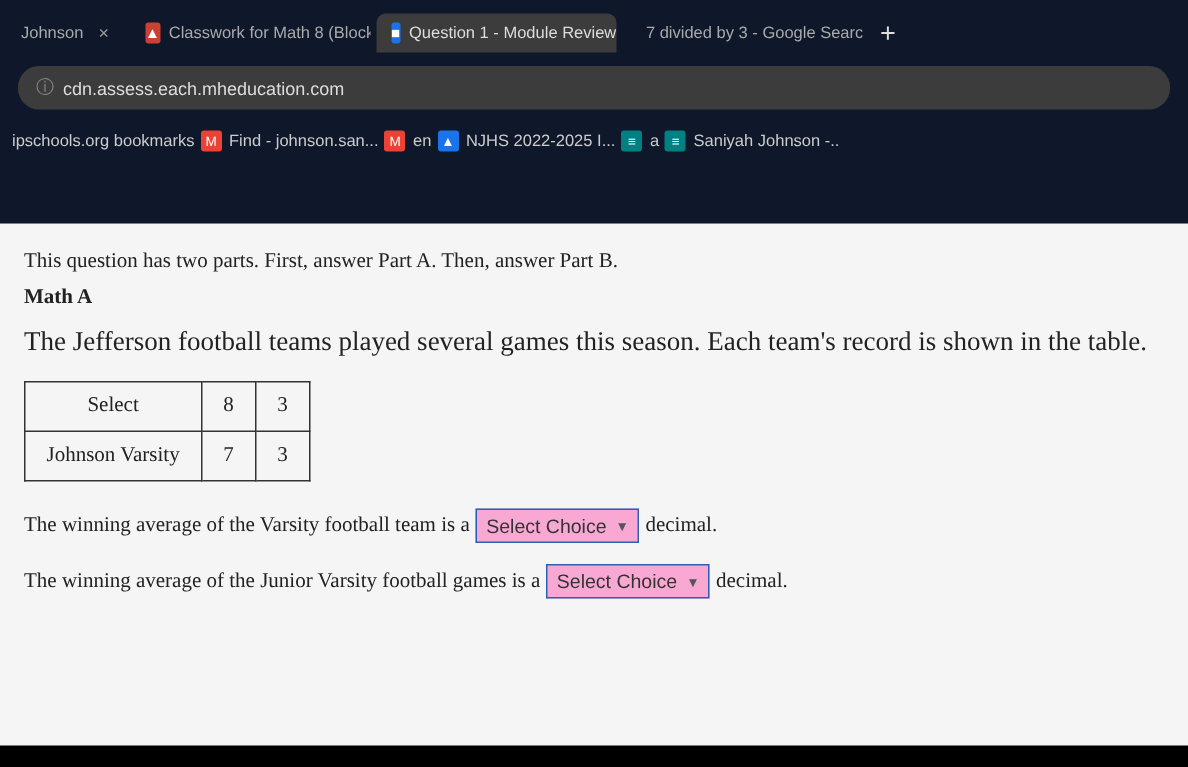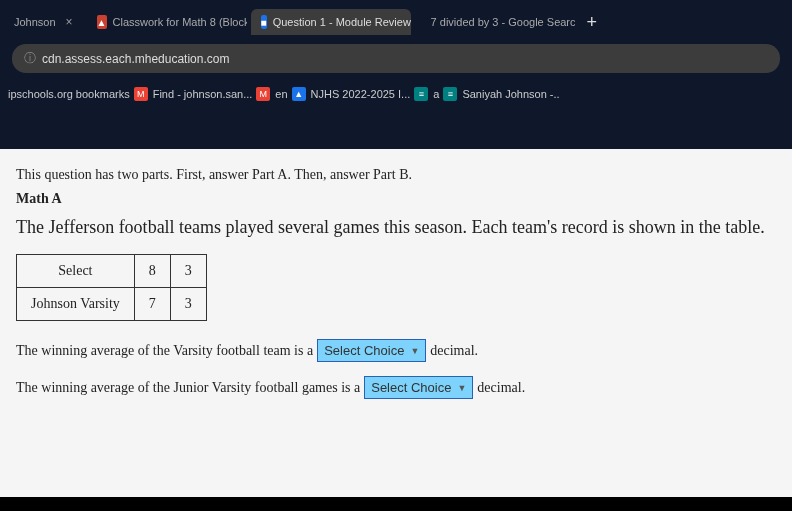--- a/index.html
+++ b/index.html
@@ -135,21 +135,21 @@
       align-items: center;
       flex-wrap: wrap;
       gap: 4px;
     }
     .select-box {
       border: 1px solid #2962b5;
       padding: 3px 6px;
       font-family: Arial, sans-serif;
       font-size: 13px;
       color: #333;
-      background: #7dd3fc;
+      background: #f9a8d4;
       display: inline-flex;
       align-items: center;
       gap: 6px;
     }
     .select-caret {
       font-size: 9px;
       color: #555;
     }
   </style>
 </head>

